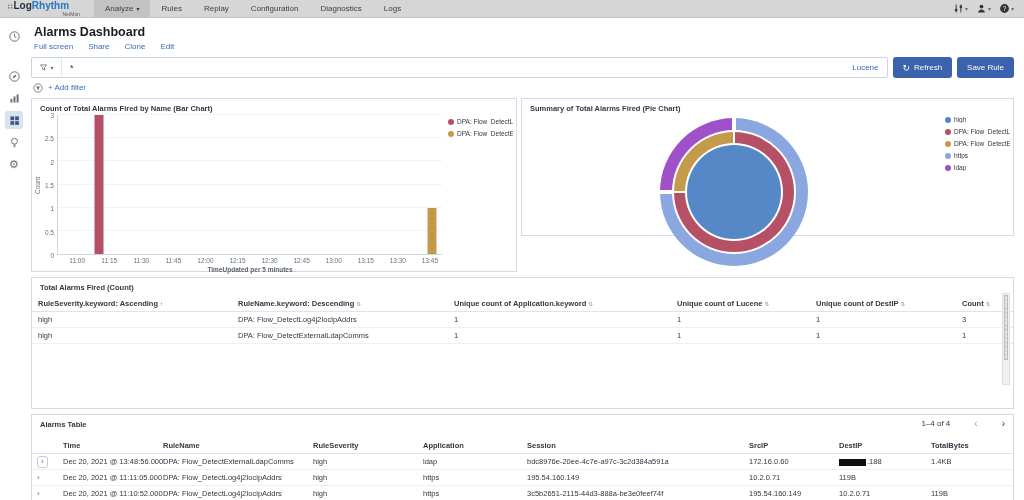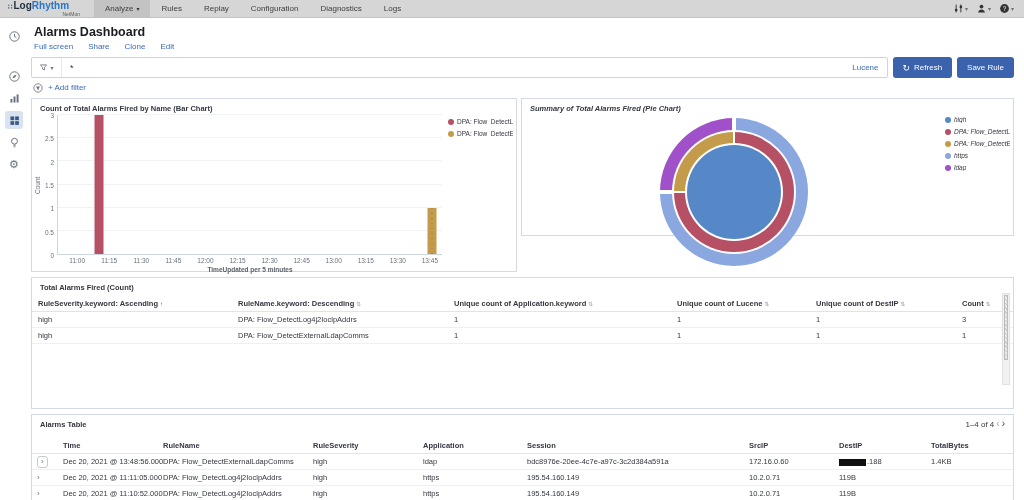--- a/index.html
+++ b/index.html
@@ -57,21 +57,21 @@
 
   .filter-row { margin-top:4px; display:flex; align-items:center; gap:5px; margin-left:2px; height:11px;text-align:right; }
   .filter-row svg { display:block; color:#69707d; }
   .add-filter { font-size:8px; color:#3b6bb5; cursor:pointer; }
 
   
   .panel { background:#fff; border:1px solid #d3dae6; }
   .panel-title { font-size:7.5px; font-weight:bold; color:#343741; padding:5px 8px 0; }
   .charts-row { margin-top:5px; display:flex; gap:4px; }
   .bar-panel { width:486px; height:174px; }
-  .pie-panel { flex:1; height:138px;font-style:italic; }
+  .pie-panel { flex:1; height:138px; }
 
   
   .bar-body { display:flex; margin-top:2px; }
   .y-label { writing-mode:vertical-rl; transform:rotate(180deg); font-size:6.5px; color:#69707d;
              width:10px; height:140px; display:flex; align-items:center; justify-content:center; }
   .y-ticks { width:15px; position:relative; height:140px; }
   .ytick { position:absolute; right:3px; font-size:6.5px; color:#69707d; }
   .plot { flex:1; position:relative; height:140px; border-left:1px solid #cfd6e2; border-bottom:1px solid #cfd6e2; margin-right:6px; }
   .gridline { position:absolute; left:0; right:0; height:1px; background:#f0f2f6; }
   .bar { position:absolute; bottom:0; width:9px; transform:translateX(-50%); }
@@ -104,21 +104,21 @@
   .sort-up { color:#3b6bb5; font-size:6px; margin-left:2px; }
   .sort-idle { color:#b3bcc9; font-size:5.5px; margin-left:2px; }
   .v-scrollbar { position:absolute; right:3px; top:15px; width:8px; height:92px; background:#f1f1f1;
                  border:1px solid #e0e0e0; }
   .v-thumb { margin:1px; height:72%; background:repeating-linear-gradient(45deg,#cbcbcb 0 1px,#e9e9e9 1px 3px);
              border:1px solid #bcbcbc; }
 
   
   .alarms-panel { margin-top:5px; height:140px; overflow:hidden; }
   .alarms-head { display:flex; justify-content:space-between; align-items:center; padding:4px 8px 0; }
-  .pagination { display:flex; gap:2px; align-items:center; font-size:8px; color:#343741; }
+  .pagination { display:flex; gap:24px; align-items:flex-start; font-size:8px; color:#343741; }
   .pg-arrow { font-size:10px; line-height:1; cursor:pointer; }
   .pg-prev { color:#9aa3b0; }
   .pg-next { color:#3f4752; }
   .alarms-table { margin-top:9px; }
   .arow { display:grid; grid-template-columns:26px 100px 150px 110px 104px 222px 90px 92px 1fr;
           align-items:center; padding-left:5px; border-bottom:1px solid #edf0f4; min-height:15px; }
   .ahead { font-weight:bold; border-bottom:1px solid #dfe4ec; }
   .arow > div { font-size:7.5px; padding:3px 4px 3px 0; white-space:nowrap; overflow:hidden; }
   .exp-btn { color:#69707d; font-size:8px; cursor:pointer; }
   .boxed { border:1px solid #c3cbd6; border-radius:3px; padding:0 3px 1px; background:#fff; }
@@ -424,19 +424,20 @@
           <div>195.54.160.149</div>
           <div>10.2.0.71</div>
           <div>119B</div>
         </div>
         <div class="arow">
           <div><span class="exp-btn">›</span></div>
           <div>Dec 20, 2021 @ 11:10:52.000</div>
           <div>DPA: Flow_DetectLog4j2IoclpAddrs</div>
           <div>high</div>
           <div>https</div>
+          <div>3c5b2651-2115-44d3-888a-be3e0feef74f</div>
           <div>195.54.160.149</div>
           <div>10.2.0.71</div>
           <div>119B</div>
         </div>
       </div>
   </div>
 </div>
 
 </body></html>

